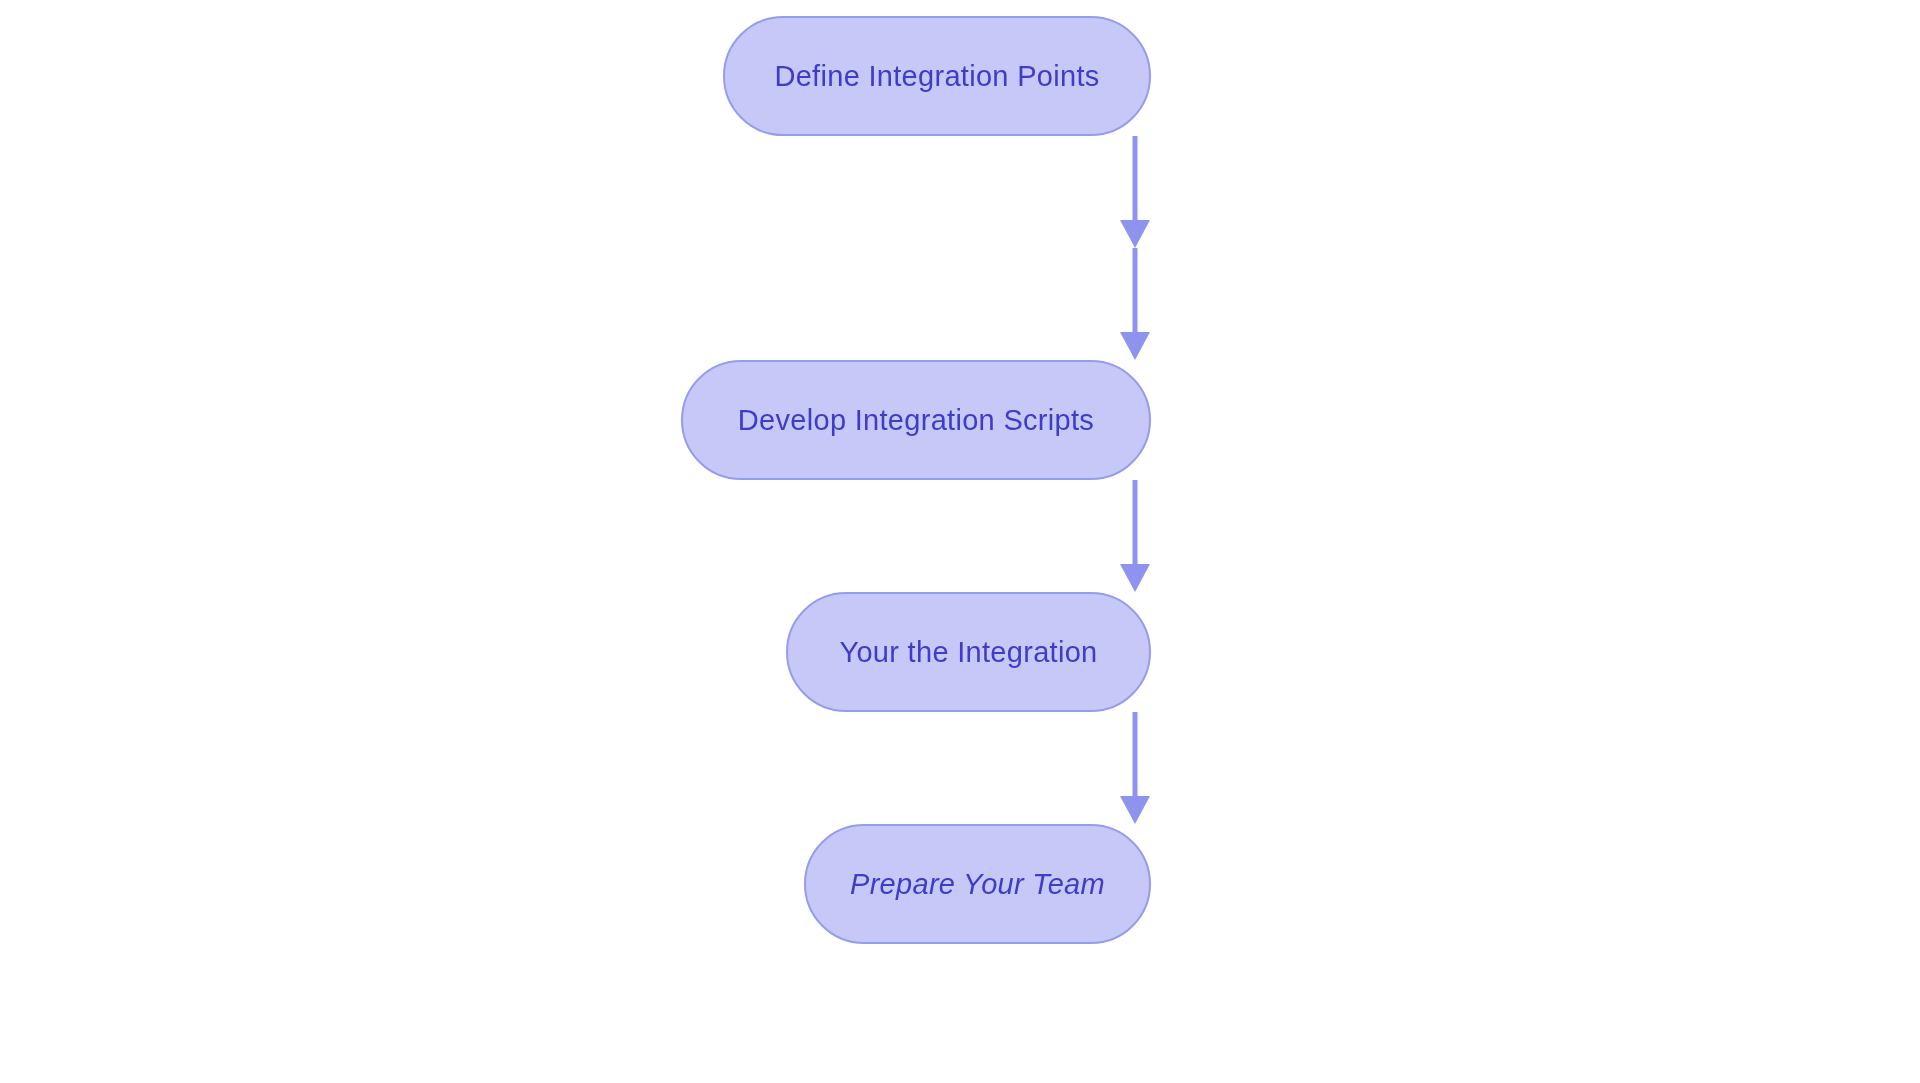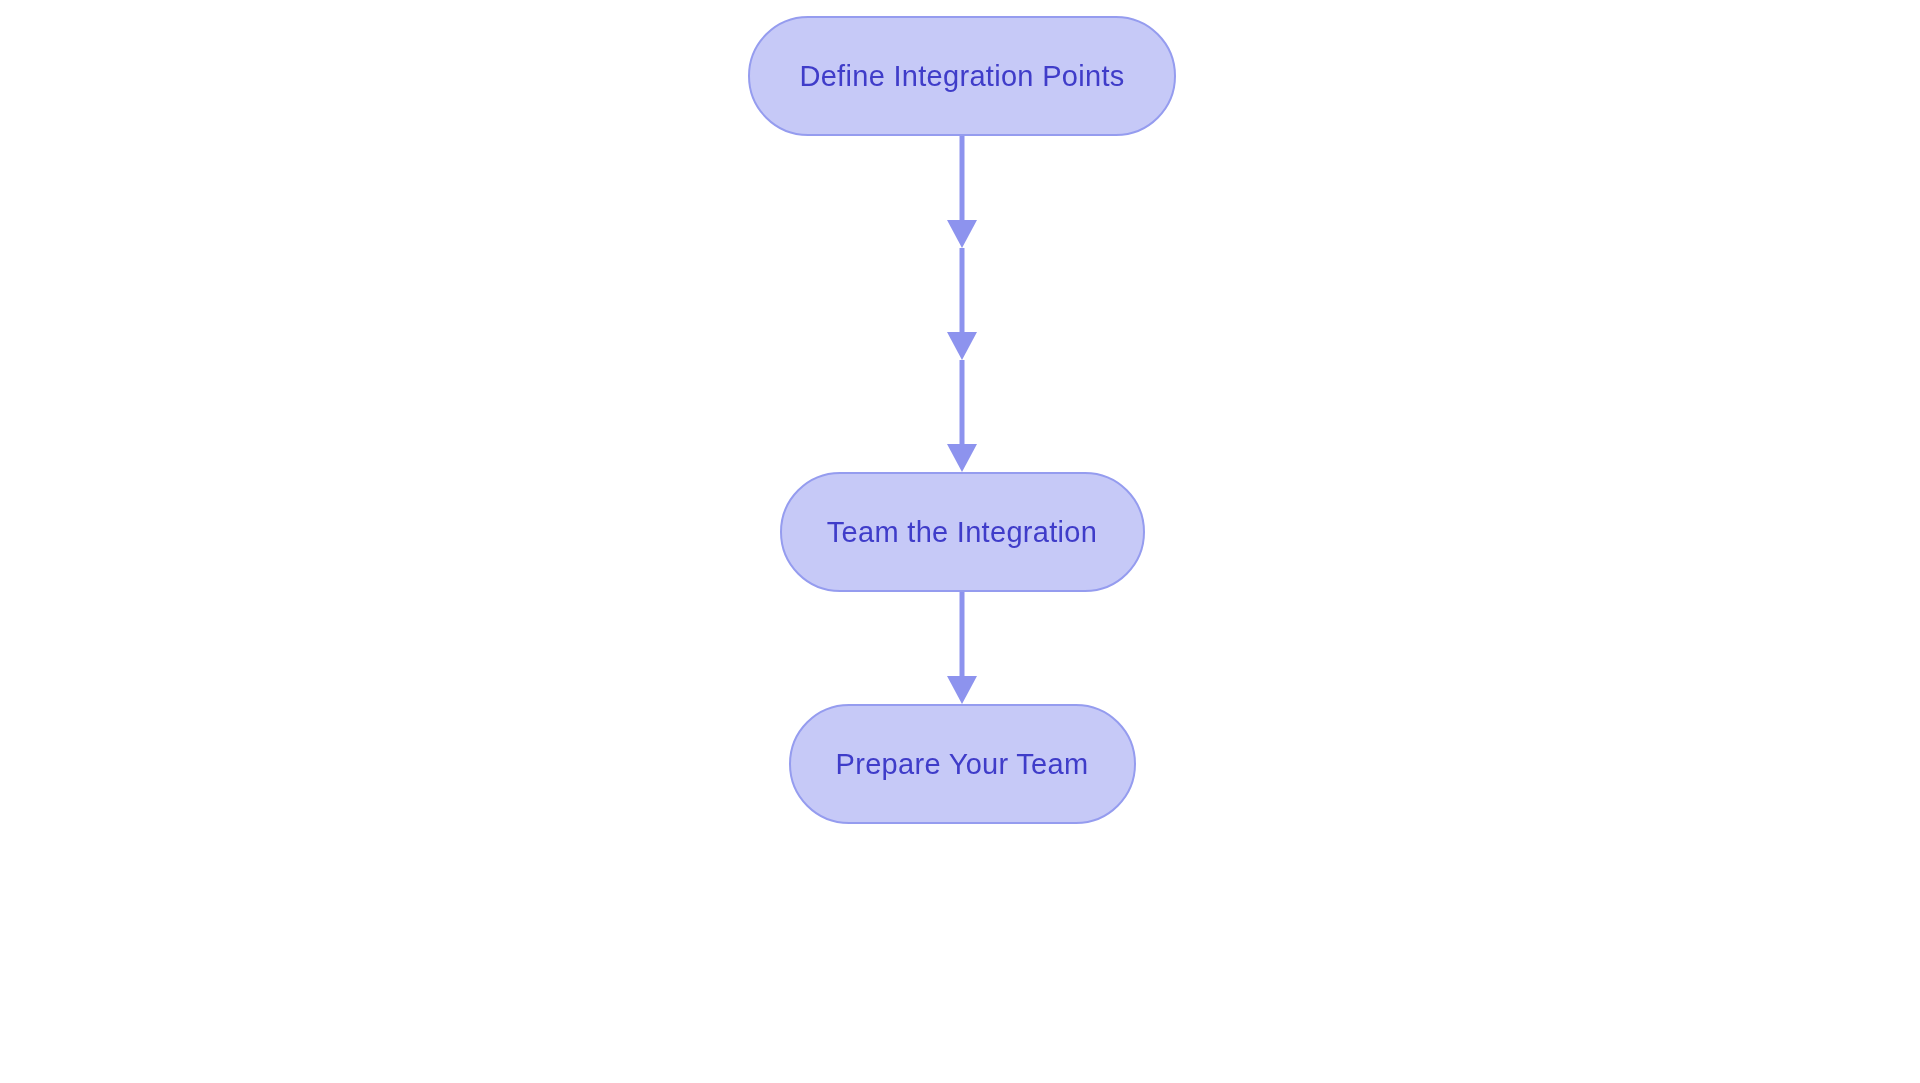--- a/index.html
+++ b/index.html
@@ -13,25 +13,25 @@
   html,body{width:1920px;height:1083px;}
   body{
     background:var(--background);
     font-family:"Liberation Sans","DejaVu Sans",sans-serif;
     overflow:hidden;
     position:relative;
   }
   .flow{
     position:absolute;
     top:16px;
-    left:962px;
+    left:916px;
     transform:translateX(-50%);
     display:flex;
     flex-direction:column;
-    align-items:center;
+    align-items:flex-end;
   }
   .node{
     height:120px;
     border-radius:60px;
     background:var(--node-fill);
     border:2px solid var(--node-border);
     display:flex;
     align-items:center;
     justify-content:center;
     flex:0 0 auto;
@@ -39,21 +39,21 @@
   .node-label{
     color:var(--node-text);
     font-size:29px;
     letter-spacing:0.3px;
     white-space:nowrap;
   }
   .n0{width:428px;}
   .n1{width:400px;}
   .n2{width:470px;}
   .n3{width:365px;}
-  .n4{width:347px;}
+  .n4{width:347px;font-style:italic;}
   .arrow{
     display:block;
     flex:0 0 auto;
   }
   .arrow rect,.arrow polygon{
     fill:var(--arrow);
   }
 </style>
 </head>
 <body>
@@ -68,28 +68,31 @@
     <rect x="13.5" y="0" width="5" height="86"></rect>
     <polygon points="1,84 31,84 16,112"></polygon>
   </svg>
 
 
   <svg class="arrow" width="32" height="112" viewBox="0 0 32 112">
     <rect x="13.5" y="0" width="5" height="86"></rect>
     <polygon points="1,84 31,84 16,112"></polygon>
   </svg>
 
+  <div class="node n2">
+    <span class="node-label">Develop Integration Scripts</span>
+  </div>
 
   <svg class="arrow" width="32" height="112" viewBox="0 0 32 112">
     <rect x="13.5" y="0" width="5" height="86"></rect>
     <polygon points="1,84 31,84 16,112"></polygon>
   </svg>
 
   <div class="node n3">
-    <span class="node-label">Team the Integration</span>
+    <span class="node-label">Your the Integration</span>
   </div>
 
   <svg class="arrow" width="32" height="112" viewBox="0 0 32 112">
     <rect x="13.5" y="0" width="5" height="86"></rect>
     <polygon points="1,84 31,84 16,112"></polygon>
   </svg>
 
   <div class="node n4">
     <span class="node-label">Prepare Your Team</span>
   </div>

